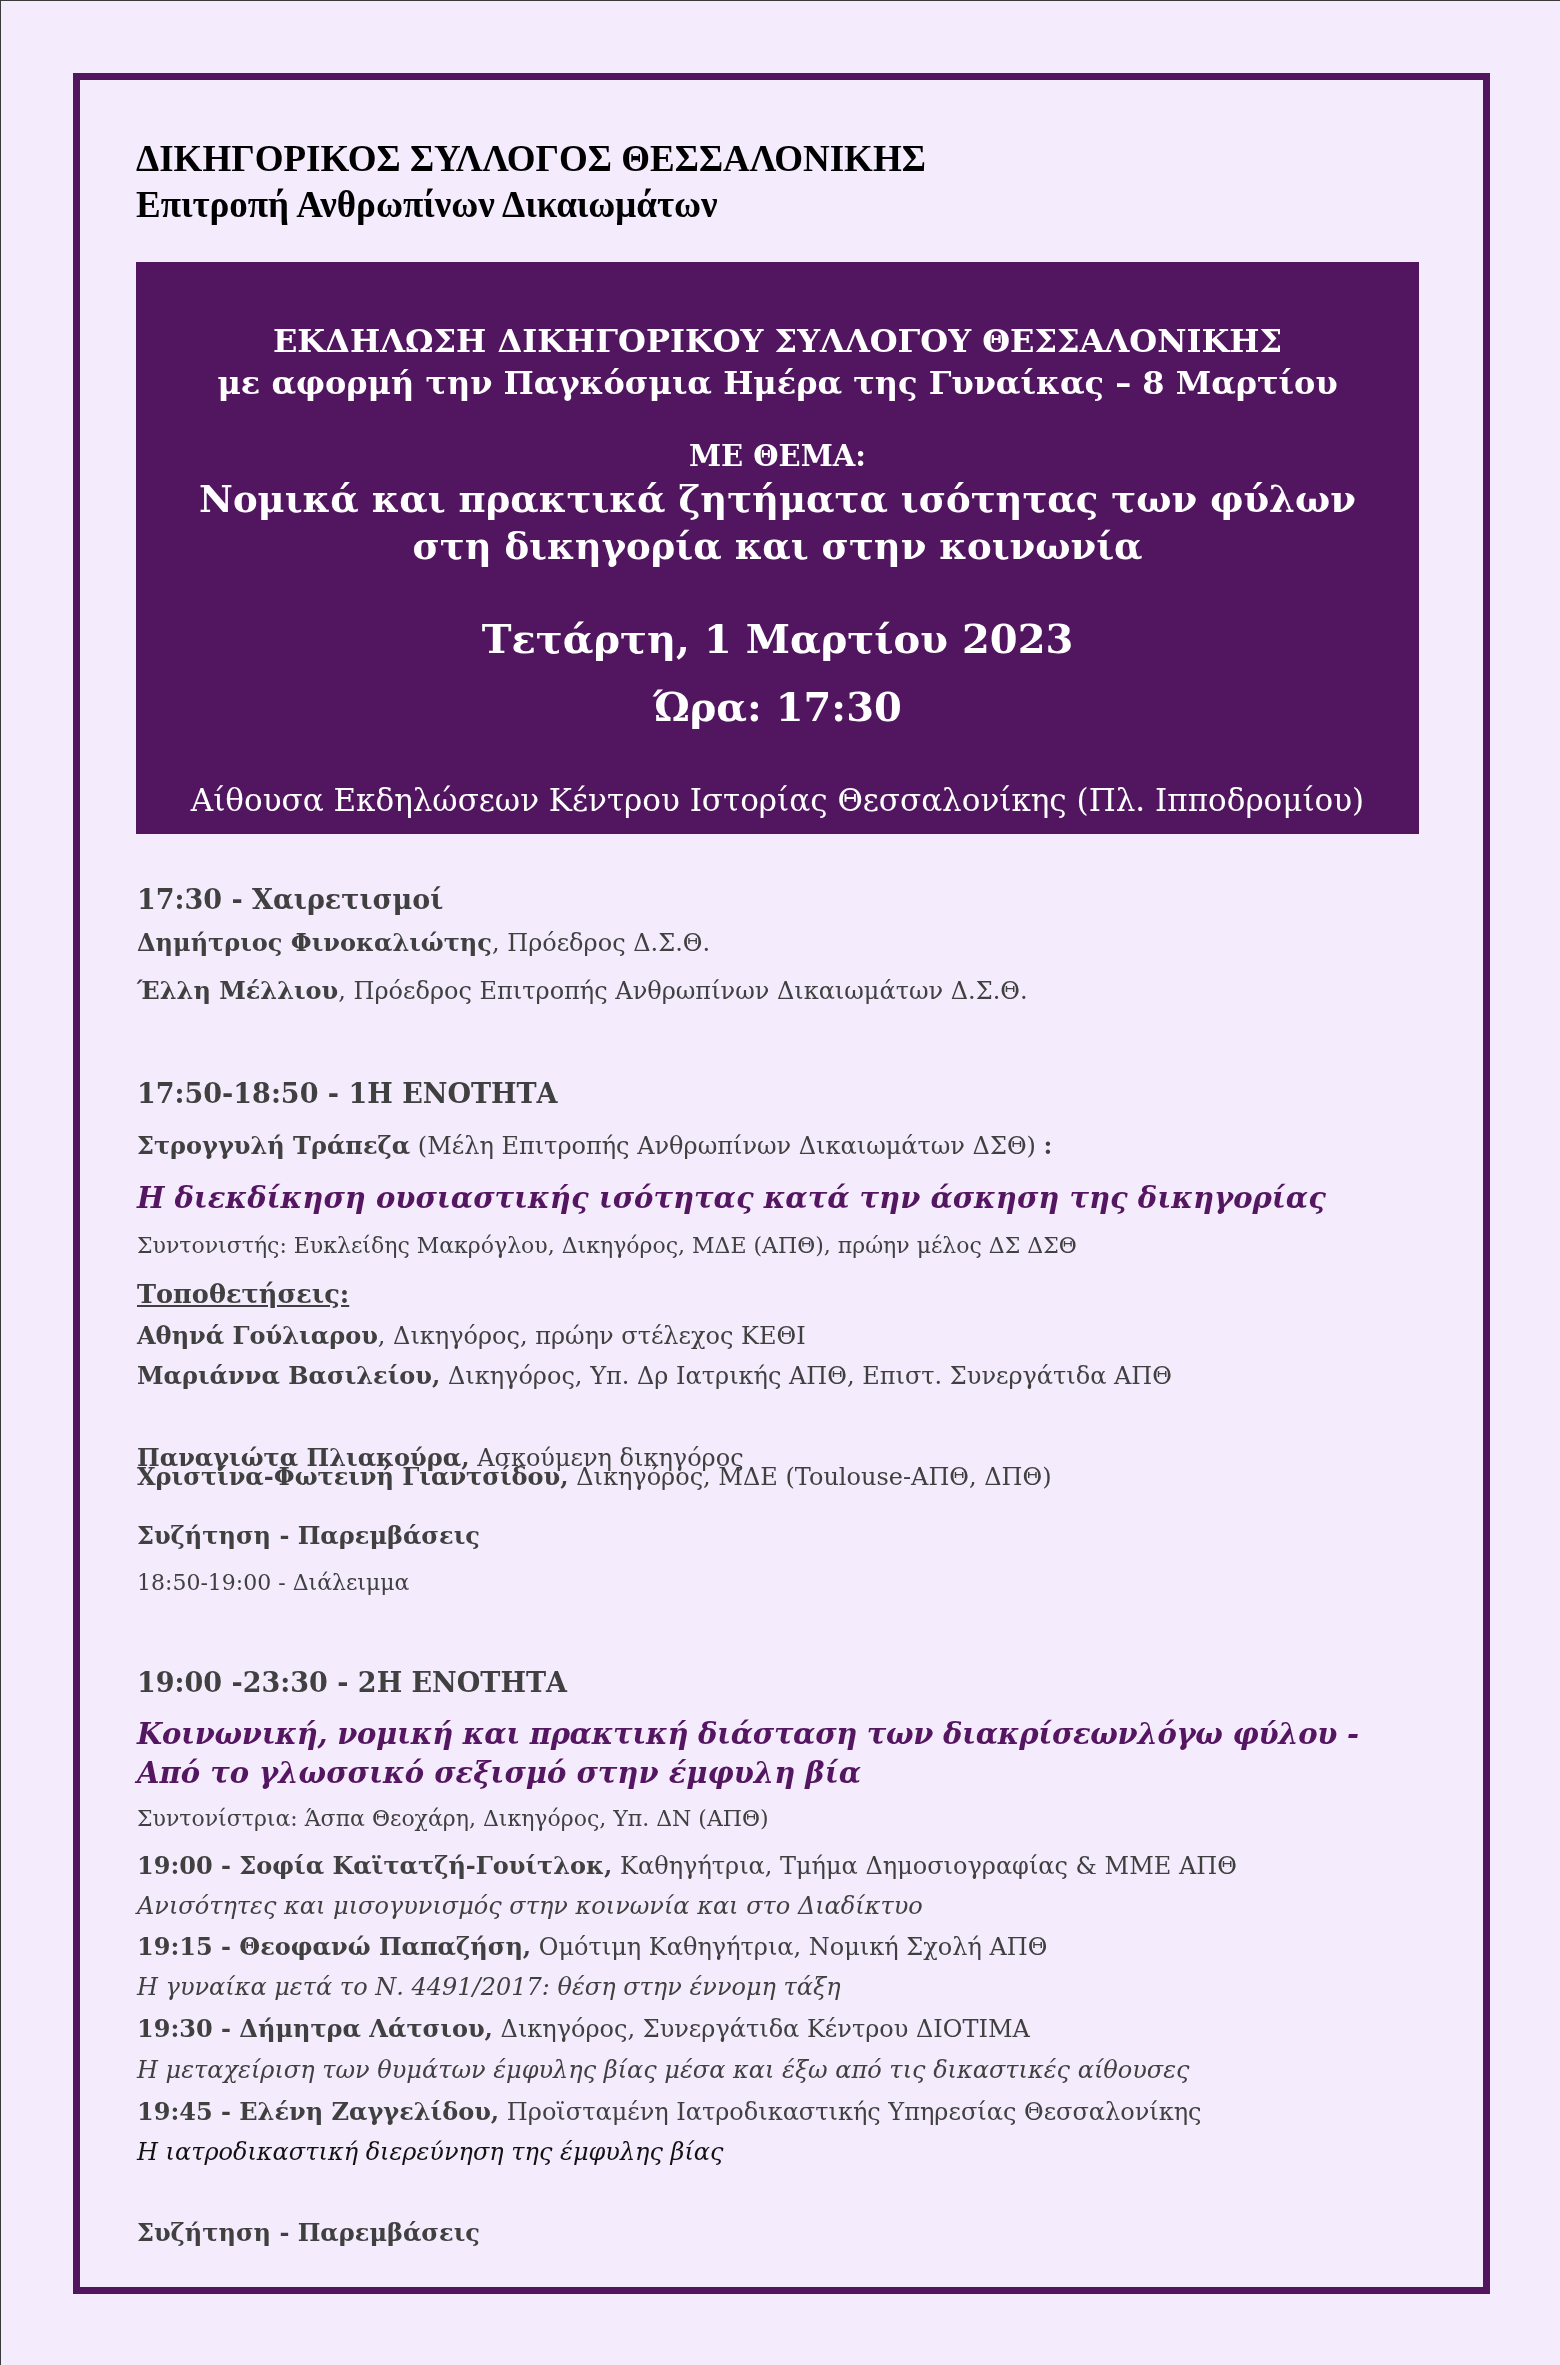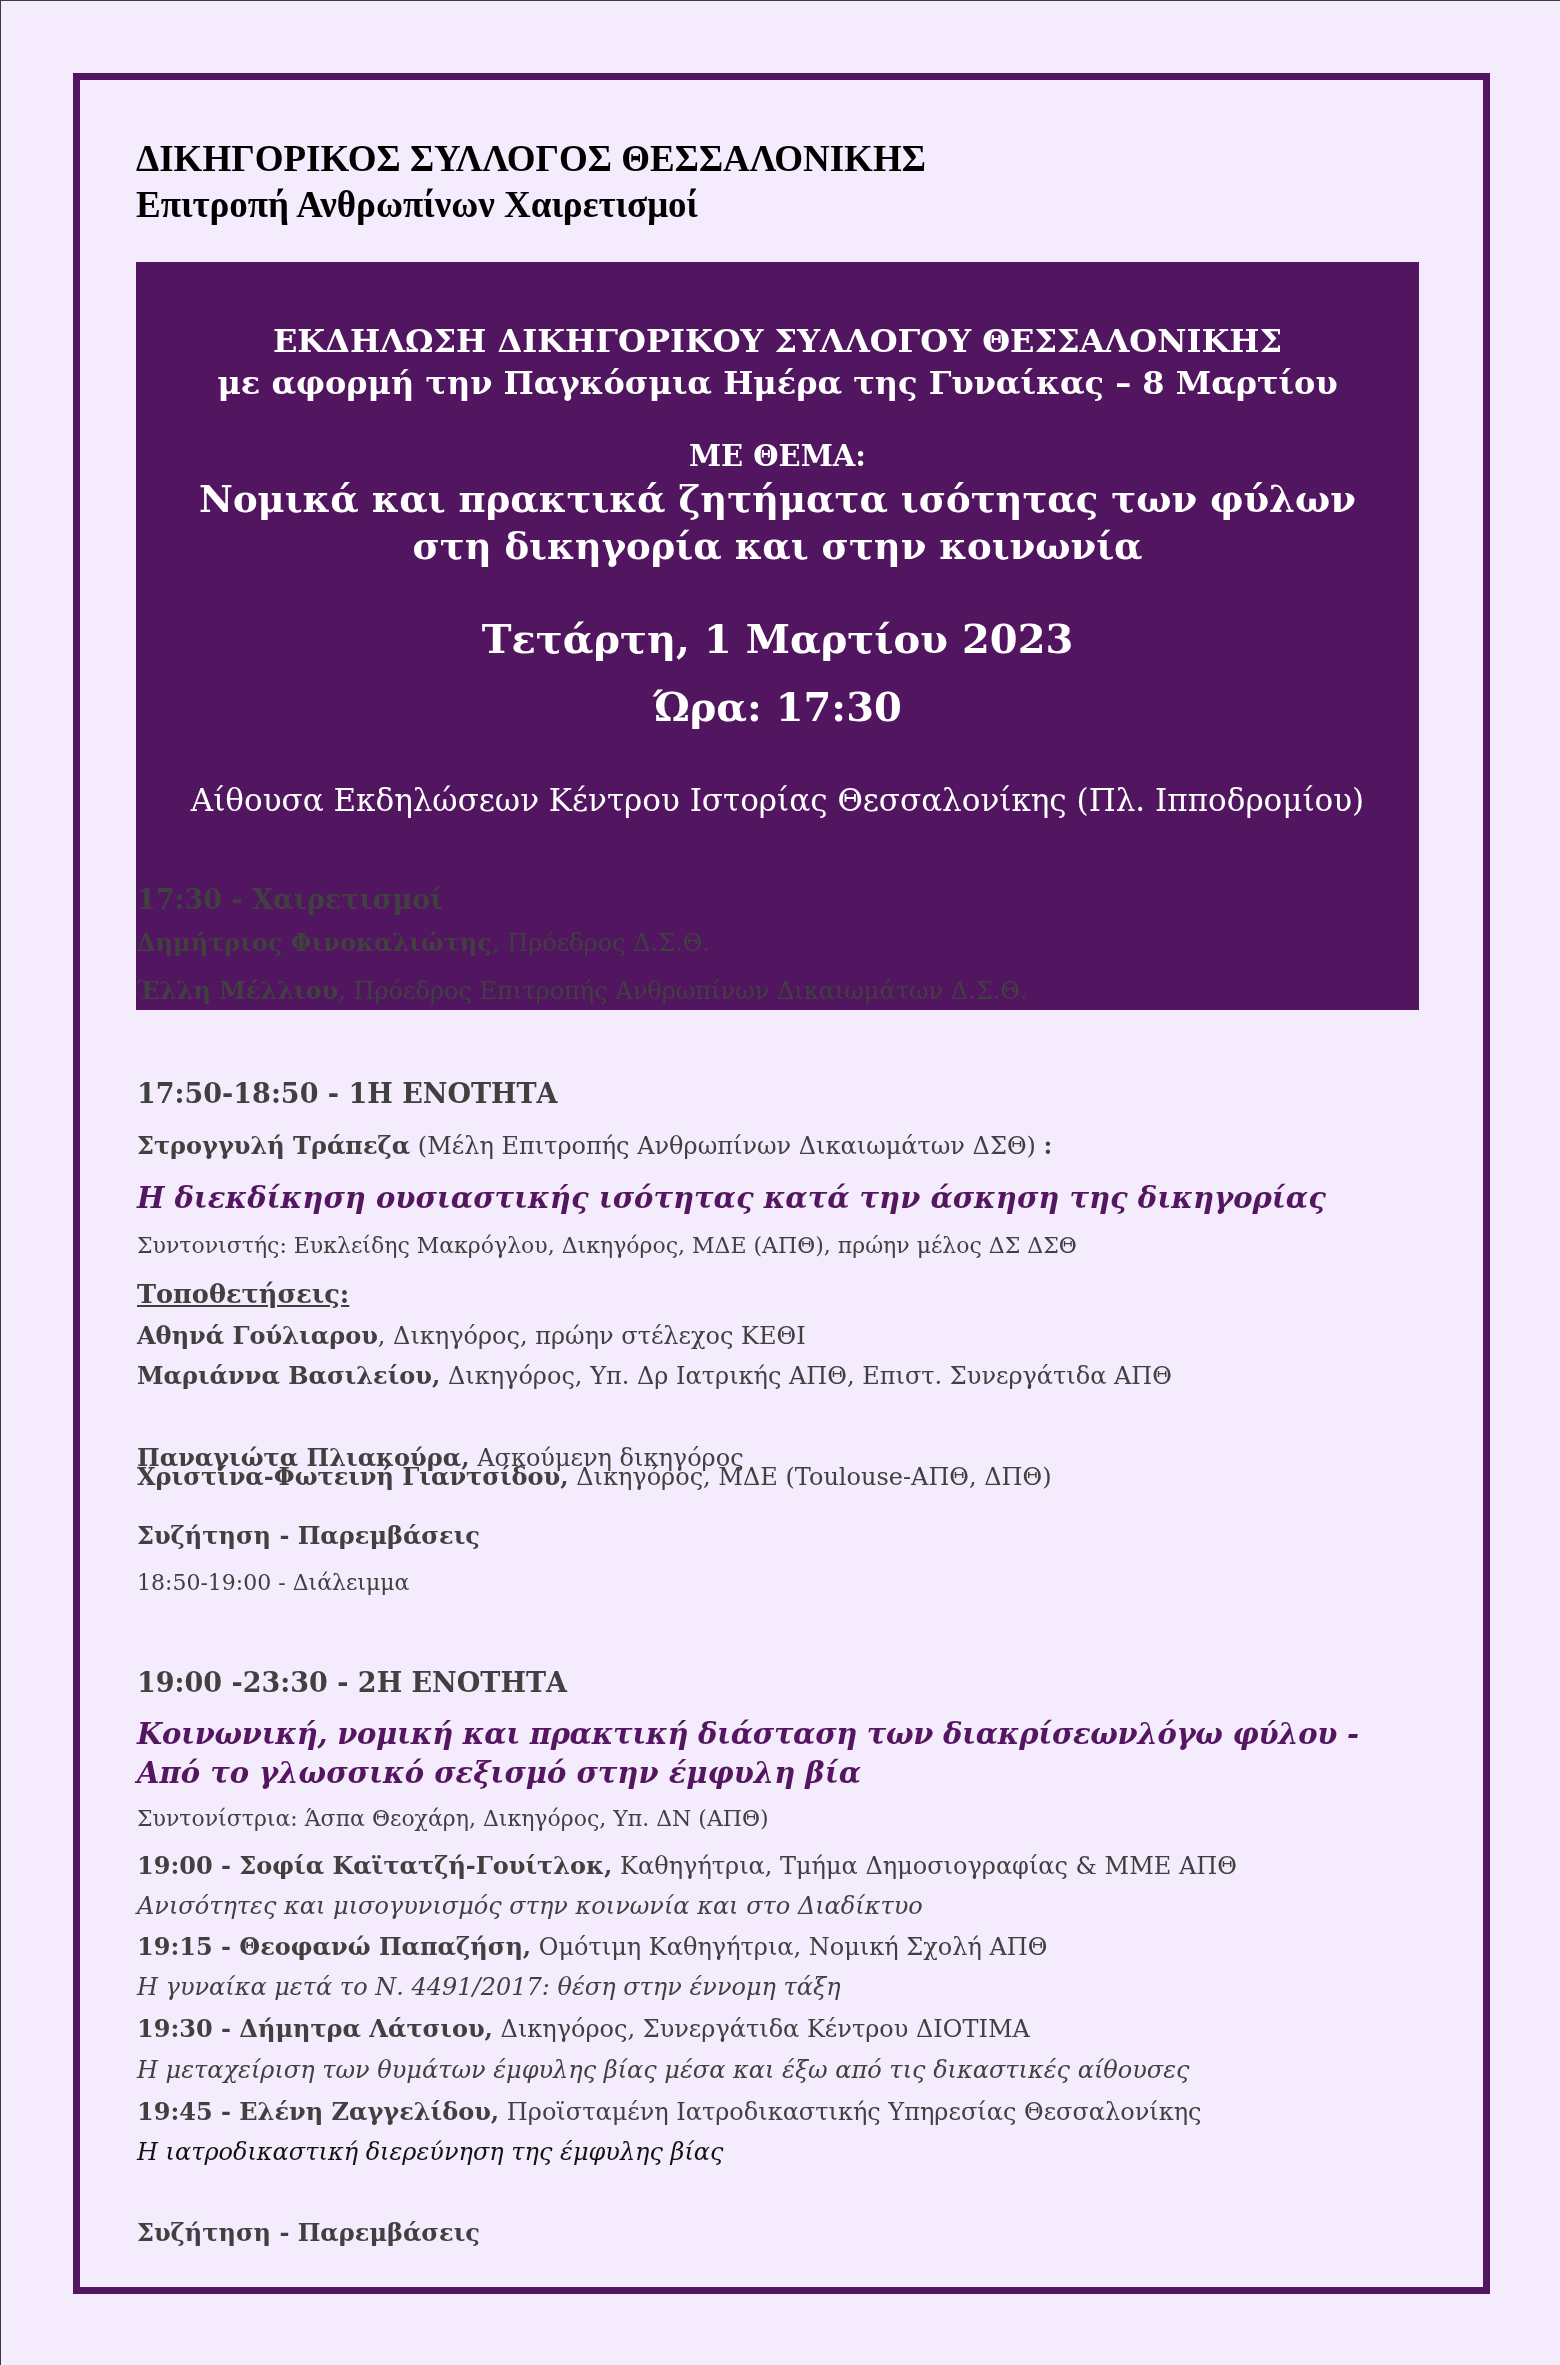--- a/index.html
+++ b/index.html
@@ -21,21 +21,21 @@
   }
   .org-title {
     position: absolute; left: 135px; top: 135px;
     font-family: "Liberation Serif", "DejaVu Serif", serif;
     font-weight: bold; color: #000;
     font-size: 37px; line-height: 46px;
   }
   .banner {
     position: absolute;
     left: 135px; top: 261px;
-    width: 1283px; height: 748px;
+    width: 1283px; height: 572px;
     background: #521560;
     color: #ffffff;
     text-align: center;
   }
   .banner .line { position: absolute; left: 0; width: 100%; white-space: nowrap; }
   .b-event { font-weight: bold; font-size: 32px; }
   .b-subject-label { font-weight: bold; font-size: 29px; }
   .b-subject { font-weight: bold; font-size: 37px; }
   .b-date { font-weight: bold; font-size: 40px; }
   .b-venue { font-size: 31px; }
@@ -50,21 +50,21 @@
   .it.black { color: #111; }
   .u { text-decoration: underline; font-weight: bold; font-size: 25.6px; }
 </style>
 </head>
 <body>
 
 <div class="frame"></div>
 
 <div class="org-title">
   <div>ΔΙΚΗΓΟΡΙΚΟΣ ΣΥΛΛΟΓΟΣ ΘΕΣΣΑΛΟΝΙΚΗΣ</div>
-  <div>Επιτροπή Ανθρωπίνων Χαιρετισμοί</div>
+  <div>Επιτροπή Ανθρωπίνων Δικαιωμάτων</div>
 </div>
 
 <div class="banner">
   <div class="line b-event" style="top:60px;">ΕΚΔΗΛΩΣΗ ΔΙΚΗΓΟΡΙΚΟΥ ΣΥΛΛΟΓΟΥ ΘΕΣΣΑΛΟΝΙΚΗΣ</div>
   <div class="line b-event" style="top:102px;">με αφορμή την Παγκόσμια Ημέρα της Γυναίκας – 8 Μαρτίου</div>
   <div class="line b-subject-label" style="top:177px;">ΜΕ ΘΕΜΑ:</div>
   <div class="line b-subject" style="top:215px;">Νομικά και πρακτικά ζητήματα ισότητας των φύλων</div>
   <div class="line b-subject" style="top:262px;">στη δικηγορία και στην κοινωνία</div>
   <div class="line b-date" style="top:353px;">Τετάρτη, 1 Μαρτίου 2023</div>
   <div class="line b-date" style="top:421px;">Ώρα: 17:30</div>

